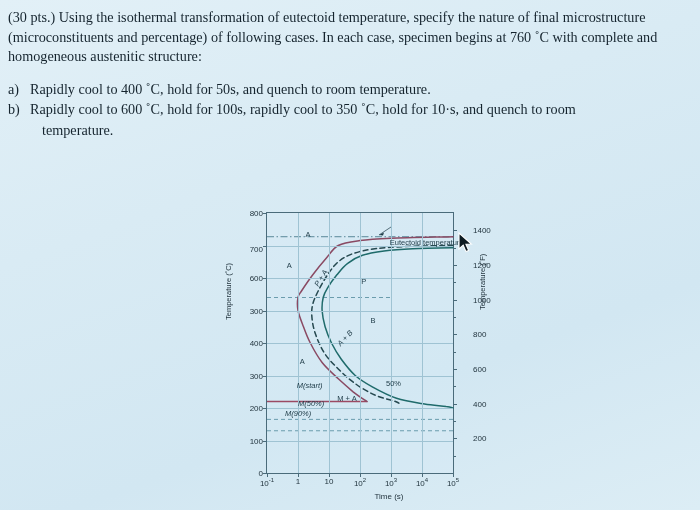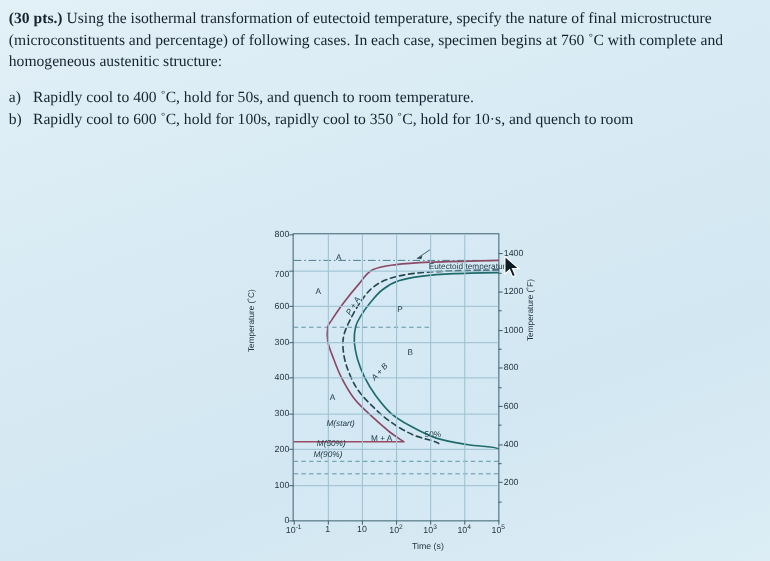--- a/index.html
+++ b/index.html
@@ -25,21 +25,21 @@
   }
   #question {
     position: absolute;
     left: 8px;
     top: 8px;
     width: 684px;
     font-size: 14.2px;
     line-height: 1.38;
     color: #15242e;
   }
-  #question b { font-weight: bold; }
+  #question b { font-weight: normal; }
   .qline { margin: 0; }
   #cases {
     margin-top: 13px;
   }
   .case-row {
     display: flex;
     align-items: flex-start;
     margin-bottom: 1px;
   }
   .case-label {
@@ -92,21 +92,21 @@
     position: absolute;
     left: -4px;
     width: 4px;
     height: 1px;
     background: #4a6b7a;
   }
 
   .rtick-label {
     position: absolute;
     left: 100%;
-    margin-left: 5px;
+    margin-left: 20px;
     transform: translateY(-50%);
     font-size: 8px;
     color: #23353f;
     white-space: nowrap;
     font-family: "Liberation Sans", sans-serif;
   }
   .rtick-mark {
     position: absolute;
     right: -4px;
     width: 4px;
@@ -202,20 +202,21 @@
 
   <div id="cases">
     <div class="case-row">
       <span class="case-label">a)</span>
       <span class="case-text">Rapidly cool to 400 ˚C, hold for 50s, and quench to room temperature.</span>
     </div>
     <div class="case-row">
       <span class="case-label">b)</span>
       <span class="case-text">Rapidly cool to 600 ˚C, hold for 100s, rapidly cool to 350 ˚C, hold for 10·s, and quench to room</span>
     </div>
+    <div class="case-cont">temperature.</div>
   </div>
 </div>
 
 <div id="chart">
   <div id="plot">
 
     <svg id="curves" width="186" height="260" viewBox="0 0 186 260" style="position:absolute;left:0;top:0;overflow:visible">
         <line x1="0" y1="23.725000000000023" x2="186" y2="23.725000000000023" stroke="#4a7c8c" stroke-width="0.9" stroke-dasharray="7,2.5,1.5,2.5"></line>
         <line x1="0" y1="84.5" x2="124" y2="84.5" stroke="#5f93a5" stroke-width="0.9" stroke-dasharray="4,3"></line>
         <line x1="0" y1="188.5" x2="100.1439165627265" y2="188.5" stroke="#9b4a63" stroke-width="1.4"></line>
@@ -294,24 +295,24 @@
       <div class="rtick-mark minor" style="top: 242.667px;"></div>
       <div class="plot-note left" style="left: 122.76px; top: 28.6px;">Eutectoid temperature</div>
       <div class="plot-note" style="left: 40.92px; top: 20.8px;">A</div>
       <div class="plot-note" style="left: 22.32px; top: 52px;">A</div>
       <div class="plot-note" style="left: 35.34px; top: 148.2px;">A</div>
       <div class="plot-note" style="left: 96.72px; top: 67.6px;">P</div>
       <div class="plot-note" style="left: 106.02px; top: 106.6px;">B</div>
       <div class="plot-note italic" style="left: 53.94px; top: 65px; transform: translate(-50%, -50%) rotate(-58deg);">P + A</div>
       <div class="plot-note italic" style="left: 78.12px; top: 124.8px; transform: translate(-50%, -50%) rotate(-47deg);">A + B</div>
       <div class="plot-note italic left" style="left: 29.76px; top: 171.6px;">M(start)</div>
-      <div class="plot-note italic left" style="left: 21px; top: 189.8px; text-align: right;">M(50%)</div>
+      <div class="plot-note italic left" style="left: 31px; top: 189.8px; text-align: right;">M(50%)</div>
       <div class="plot-note italic left" style="left: 18px; top: 200.2px;">M(90%)</div>
       <div class="plot-note" style="left: 79.98px; top: 184.6px;">M + A</div>
-      <div class="plot-note" style="left: 126.48px; top: 182px;">50%</div>
+      <div class="plot-note" style="left: 126.48px; top: 170px;">50%</div>
     </div>
   <div id="ylabel-left">Temperature (˚C)</div>
   <div id="ylabel-right">Temperature (˚F)</div>
   <div id="xlabel">Time (s)</div>
 </div>
 
 <svg id="cursor" viewBox="0 0 20 22">
   <path d="M3 1 L3 17 L7.2 13.2 L10 19.6 L12.6 18.4 L9.9 12.2 L15.4 12 Z" fill="#0d1b22" stroke="#ffffff" stroke-width="1.1"></path>
 </svg>
 

